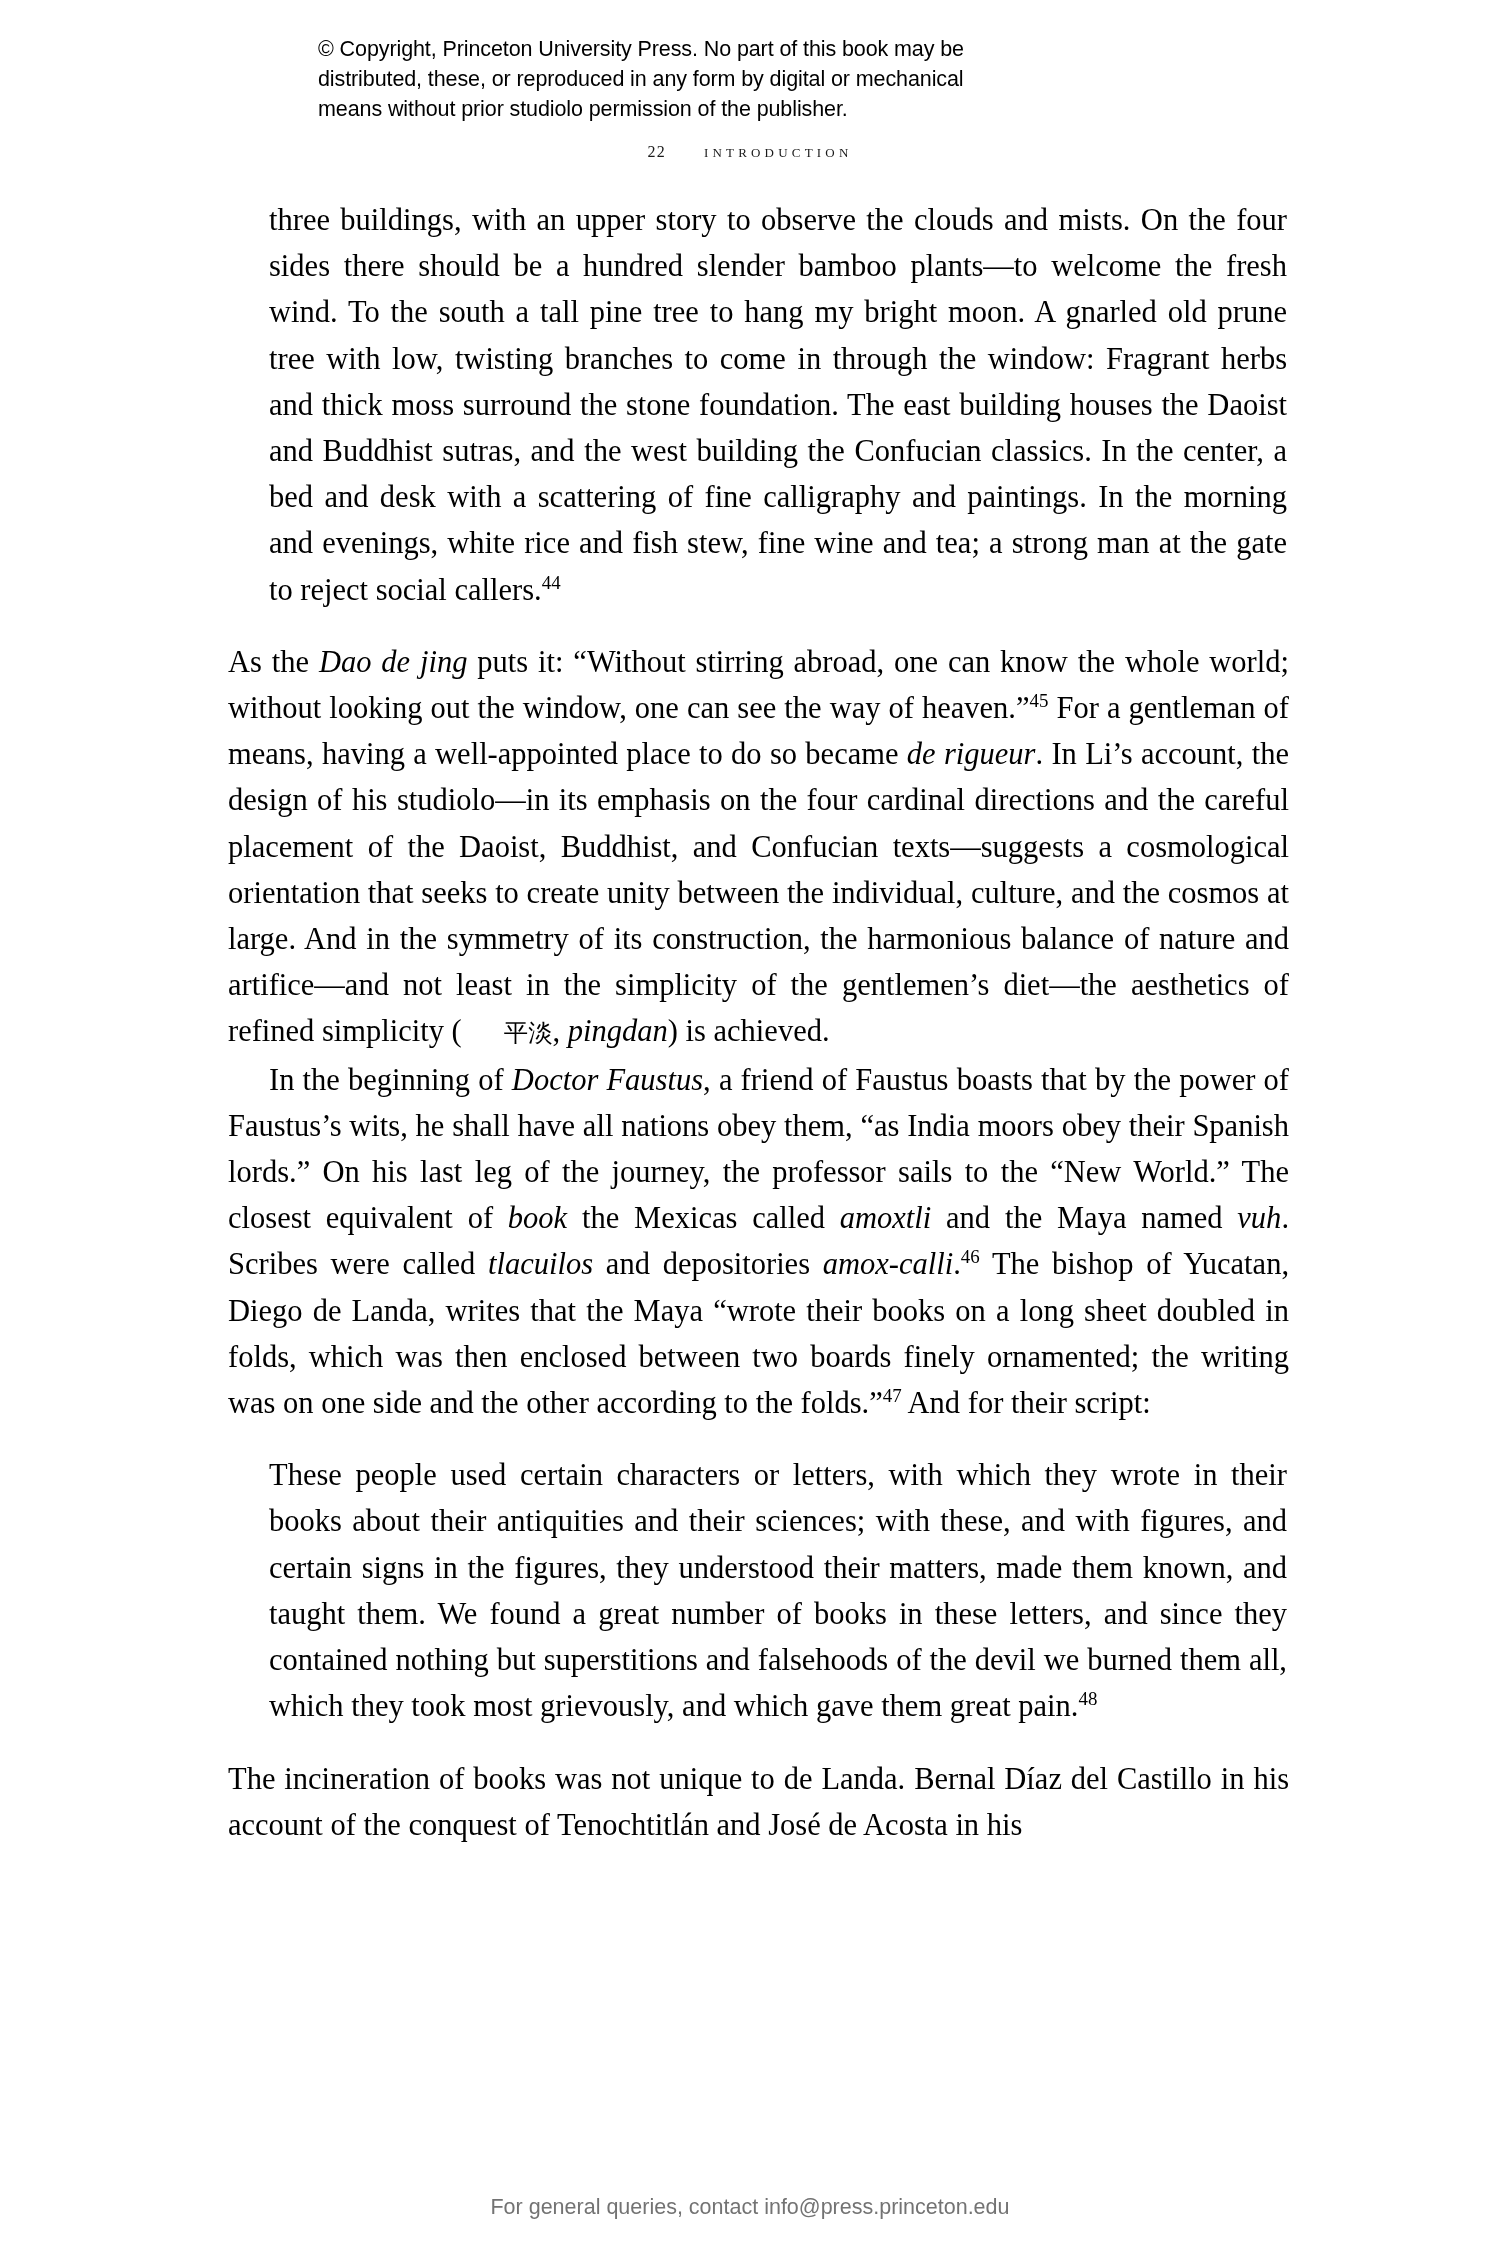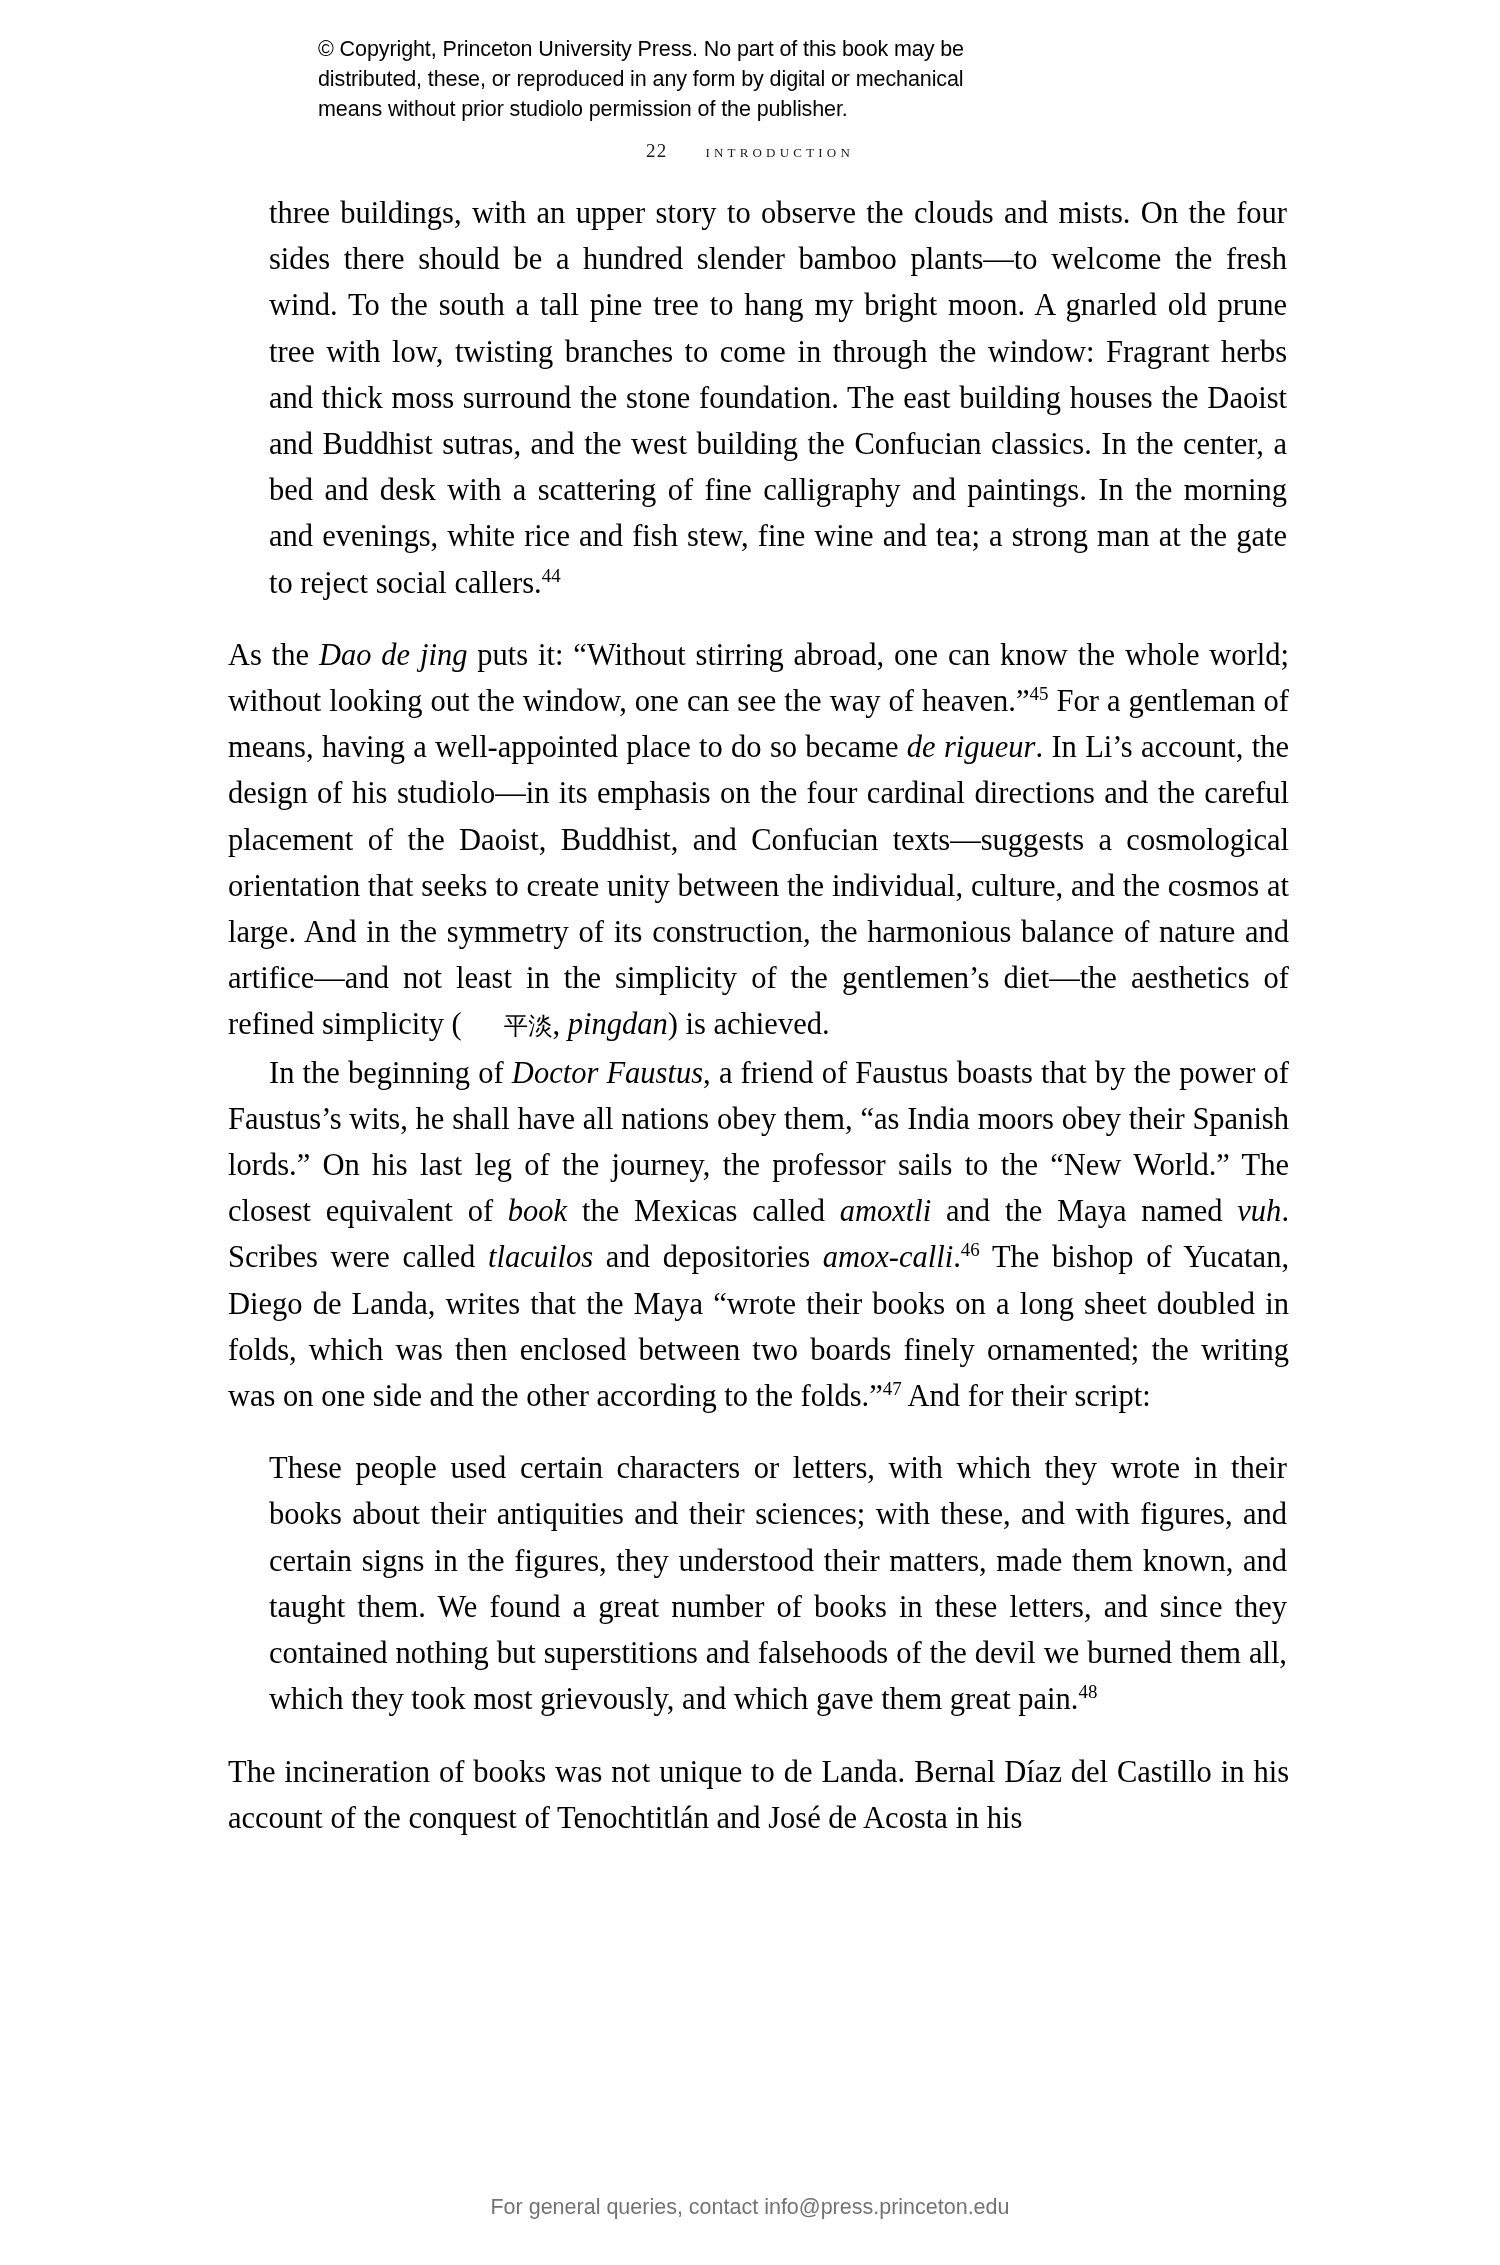--- a/index.html
+++ b/index.html
@@ -42,33 +42,33 @@
     position: absolute;
     top: 140px;
     left: 0;
     width: 1500px;
     text-align: center;
     font-size: 19px;
     color: #1a1a1a;
   }
   .runhead .folio {
     letter-spacing: 1.2px;
-    font-size: 19px;
+    font-size: 16px;
   }
   .runhead .title {
     letter-spacing: 4.2px;
     font-size: 13px;
     margin-left: 38px;
   }
 
   
   .textblock {
     position: absolute;
     left: 228px;
-    top: 190px;
+    top: 197px;
     width: 1061px;
   }
 
   p {
     margin: 0;
     font-size: 30.5px;
     line-height: 46.2px;
     text-align: justify;
     text-justify: inter-word;
     hyphens: none;

